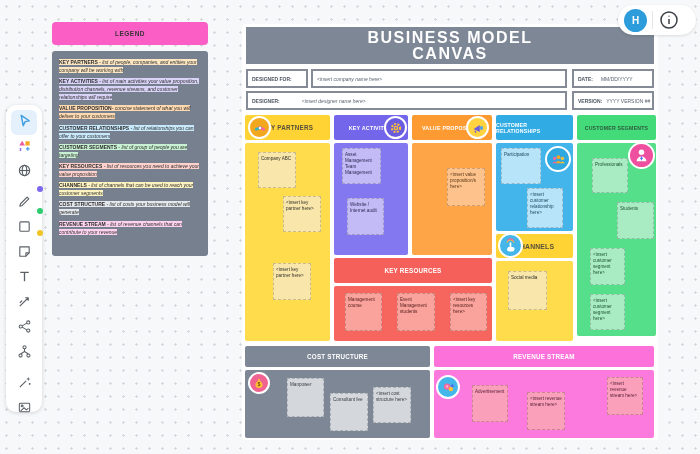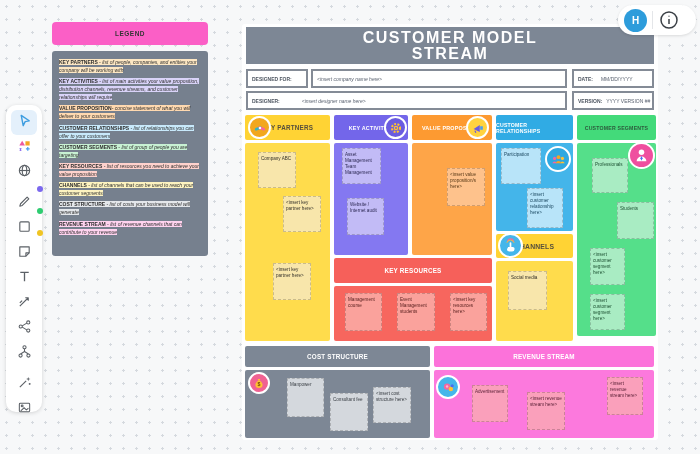--- a/index.html
+++ b/index.html
@@ -217,22 +217,22 @@
     <div class="lg-item lg4"><span><b>CUSTOMER SEGMENTS</b><i> - list of group of people you are targeting</i></span></div>
     <div class="lg-item lg5"><span><b>KEY RESOURCES</b><i> - list of resources you need to achieve your value proposition</i></span></div>
     <div class="lg-item lg6"><span><b>CHANNELS</b><i> - list of channels that can be used to reach your customer segments</i></span></div>
     <div class="lg-item lg7"><span><b>COST STRUCTURE</b><i> - list of costs your business model will generate</i></span></div>
     <div class="lg-item lg8"><span><b>REVENUE STREAM</b><i> - list of revenue channels that can contribute to your revenue</i></span></div>
   </div>
 
   <div id="board-backing" class="abs"></div>
 
   <div id="title-bar" class="abs">
-    <div>CUSTOMER MODEL</div>
-    <div>STREAM</div>
+    <div>BUSINESS MODEL</div>
+    <div>CANVAS</div>
   </div>
 
   <div class="meta-box abs" style="left:246px; top:69px; width:62px; height:19px;">
     <span class="meta-label">DESIGNED FOR:</span>
   </div>
   <div class="meta-box abs" style="left:311px; top:69px; width:256px; height:19px;">
     <span class="meta-value ph">&lt;insert company name here&gt;</span>
   </div>
   <div class="meta-box abs" style="left:572px; top:69px; width:82px; height:19px; gap:8px;">
     <span class="meta-label">DATE:</span>

